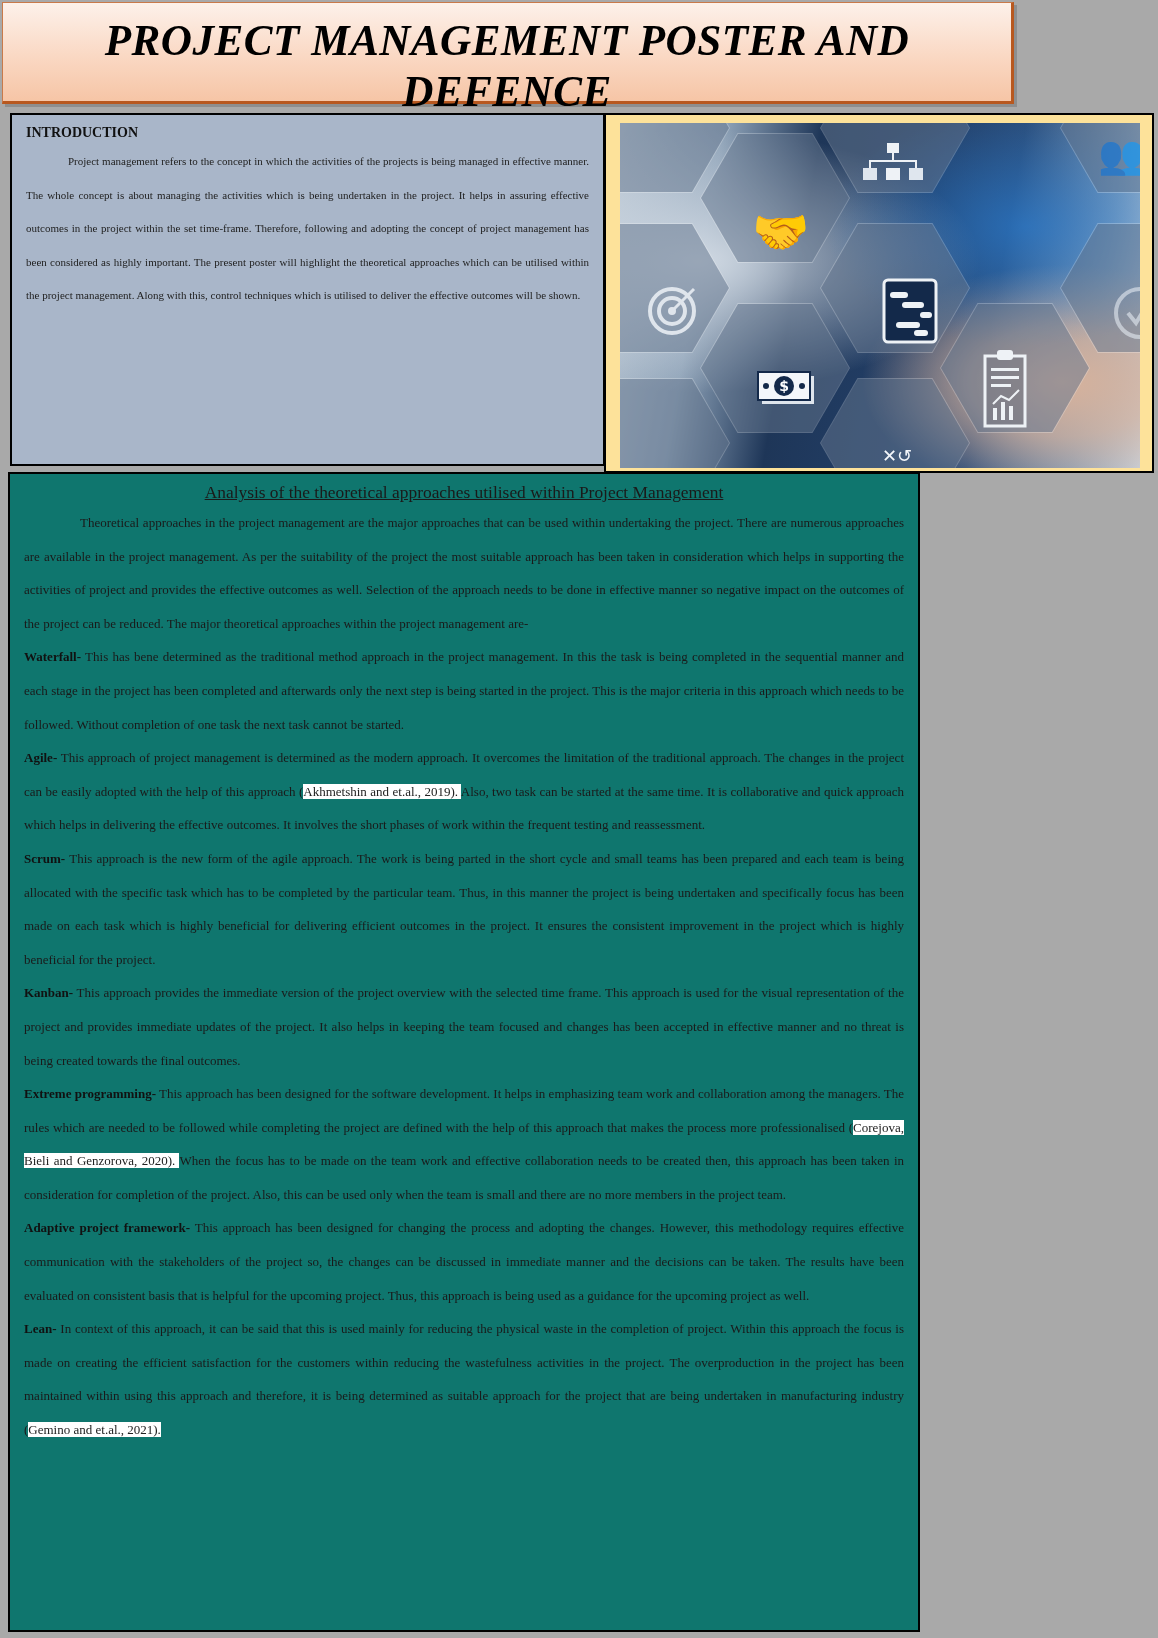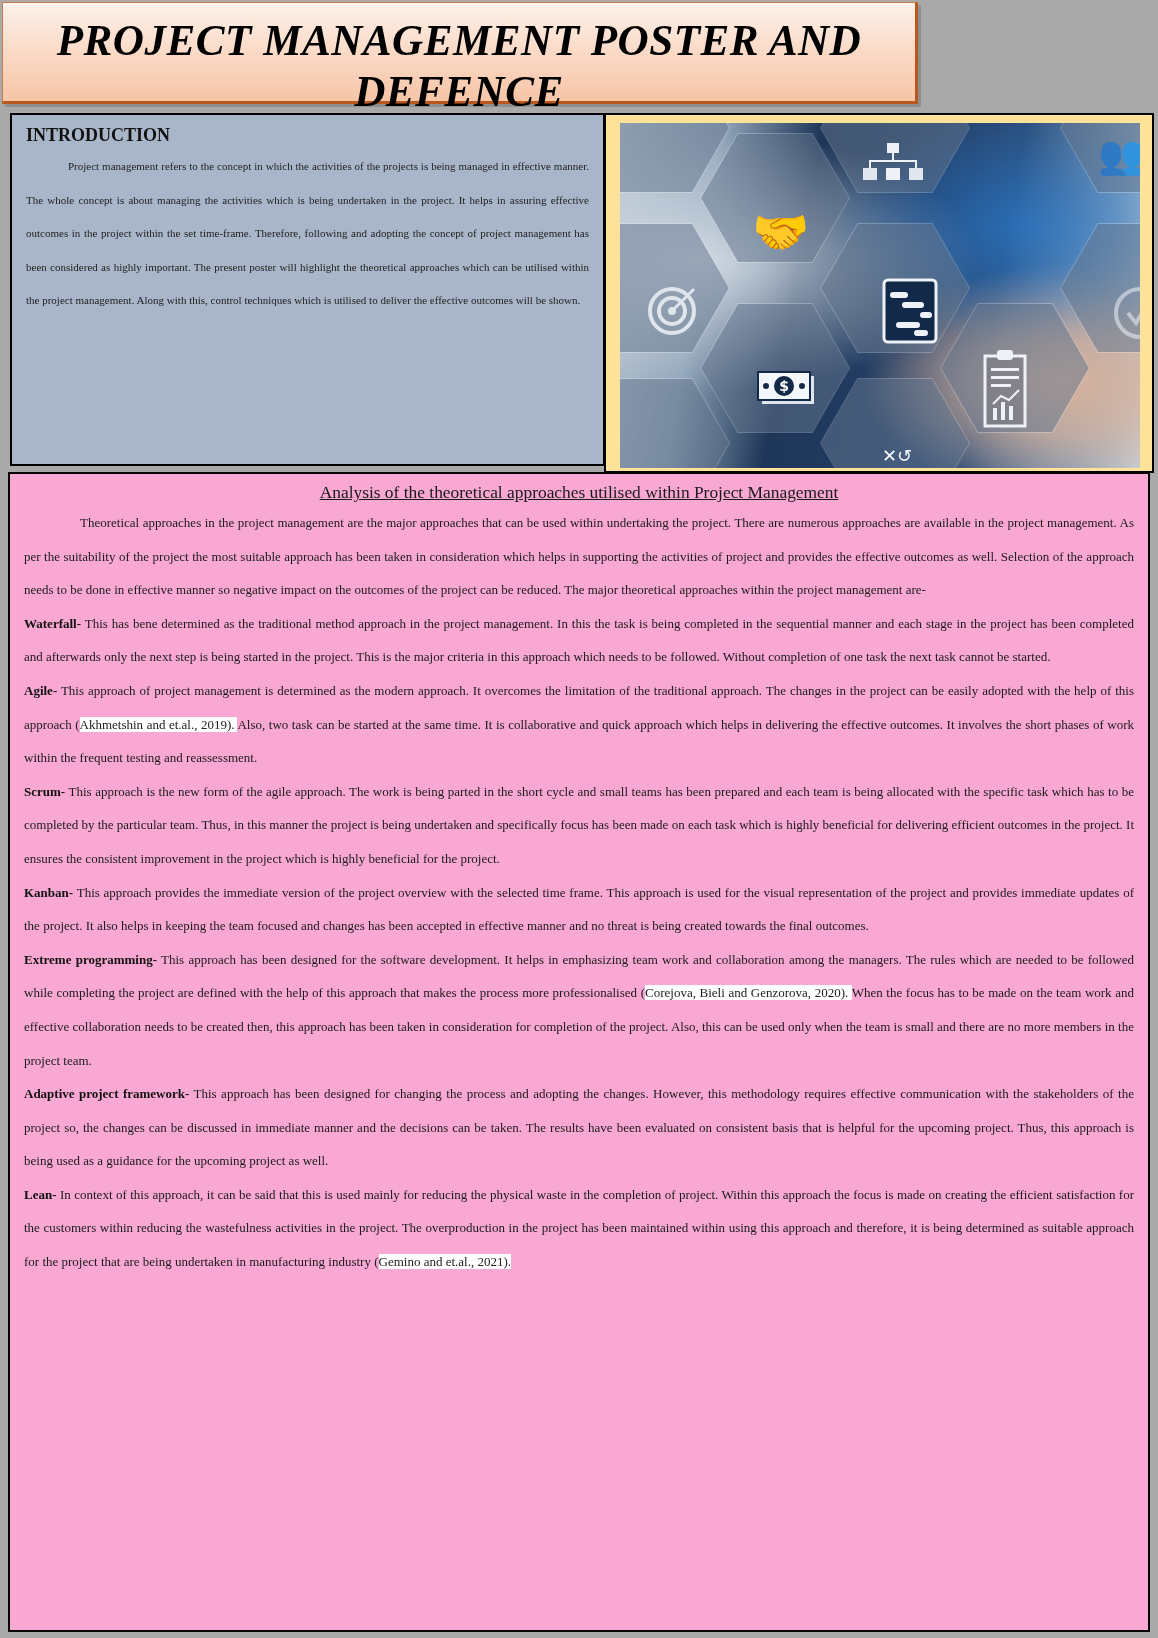--- a/index.html
+++ b/index.html
@@ -1,41 +1,41 @@
 <!DOCTYPE html>
 <html><head>
 <meta charset="utf-8">
 <style>
   * { box-sizing: border-box; margin: 0; padding: 0; }
   html, body { width: 1158px; height: 1638px; background: #a9a9a9; overflow: hidden; }
   body { position: relative; font-family: "Liberation Serif", "DejaVu Serif", serif; color: #1a1a1a; }
 
   .title-box {
-    position: absolute; left: 2px; top: 2px; width: 916px; height: 102px;
+    position: absolute; left: 2px; top: 2px; width: 1012px; height: 102px;
     background: linear-gradient(to bottom, #fdf1ea 0%, #fad8c3 55%, #f6c5a6 100%);
     border: 1px solid #c97a4a;
     border-bottom: 3px solid #b8581f;
     border-right: 3px solid #b8581f;
     box-shadow: 3px 3px 0 #8e8e8e;
     padding-left: 12px;
   }
   .title-box h1 {
     position: absolute; left: 0; right: 0; top: 12px;
     text-align: center; font-size: 44px; font-style: italic; font-weight: bold;
     letter-spacing: 0.5px; color: #000;
     font-family: "Liberation Serif", serif;
     transform: scaleX(0.98);
   }
 
   .intro-box {
     position: absolute; left: 10px; top: 113px; width: 595px; height: 353px;
     background: #a9b6c9; border: 2px solid #000;
     padding: 8px 14px 0 14px;
   }
-  .intro-box h2 { font-size: 18px; font-weight: bold; color: #111; margin-top: 2px; margin-bottom: 4px; }
+  .intro-box h2 { font-size: 14px; font-weight: bold; color: #111; margin-top: 2px; margin-bottom: 4px; }
   .intro-box p {
     font-size: 11px; line-height: 33.6px; text-align: justify; text-indent: 42px; color: #222;
   }
 
   .image-box {
     position: absolute; left: 604px; top: 113px; width: 550px; height: 360px;
     background: #fde29a; border: 2px solid #000; border-left: 2px solid #000;
   }
   .image-panel {
     position: absolute; left: 14px; top: 8px; width: 520px; height: 345px; overflow: hidden;
@@ -56,22 +56,22 @@
     background: rgba(30,55,90,0.35);
   }
   .hex.pm { background: rgba(180,215,255,0.8); }
   .hex.pm .hex-inner { background: linear-gradient(180deg, #2f8fe6 0%, #1c72d0 100%); }
   .pm-text { position: absolute; left: 0; right: 0; text-align: center; color: #fff; font-family: "Liberation Sans", sans-serif; font-weight: bold; }
   .pm-text.big { top: 30px; font-size: 34px; letter-spacing: -0.5px; transform: scaleX(0.85); }
   .pm-text.small { top: 74px; font-size: 16px; transform: scaleX(0.85); }
   .icon { position: absolute; color: #f3f6fa; font-family: "DejaVu Sans", sans-serif; text-align: center; }
 
   .analysis-box {
-    position: absolute; left: 8px; top: 472px; width: 1142px; height: 1160px;
-    background: #f9a8d4; border: 2px solid #000;
+    position: absolute; left: 8px; top: 472px; width: 912px; height: 1160px;
+    background: #0f766e; border: 2px solid #000;
     padding: 0 14px 0 14px;
   }
   .analysis-box h3 {
     font-size: 17.4px; font-weight: normal; text-align: center; text-decoration: underline;
     margin-top: 4px; line-height: 28px; color: #1a1a1a;
   }
   .analysis-box p {
     font-size: 13px; line-height: 33.6px; text-align: justify; color: #1a1a1a;
   }
   .analysis-box p.lead { text-indent: 56px; }

